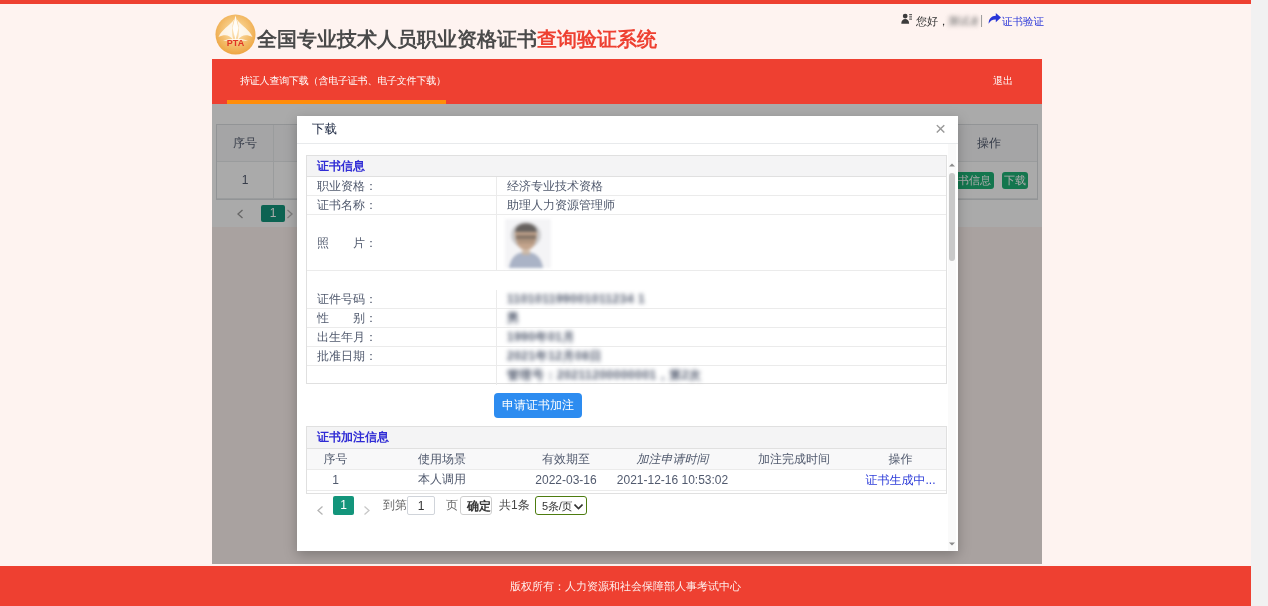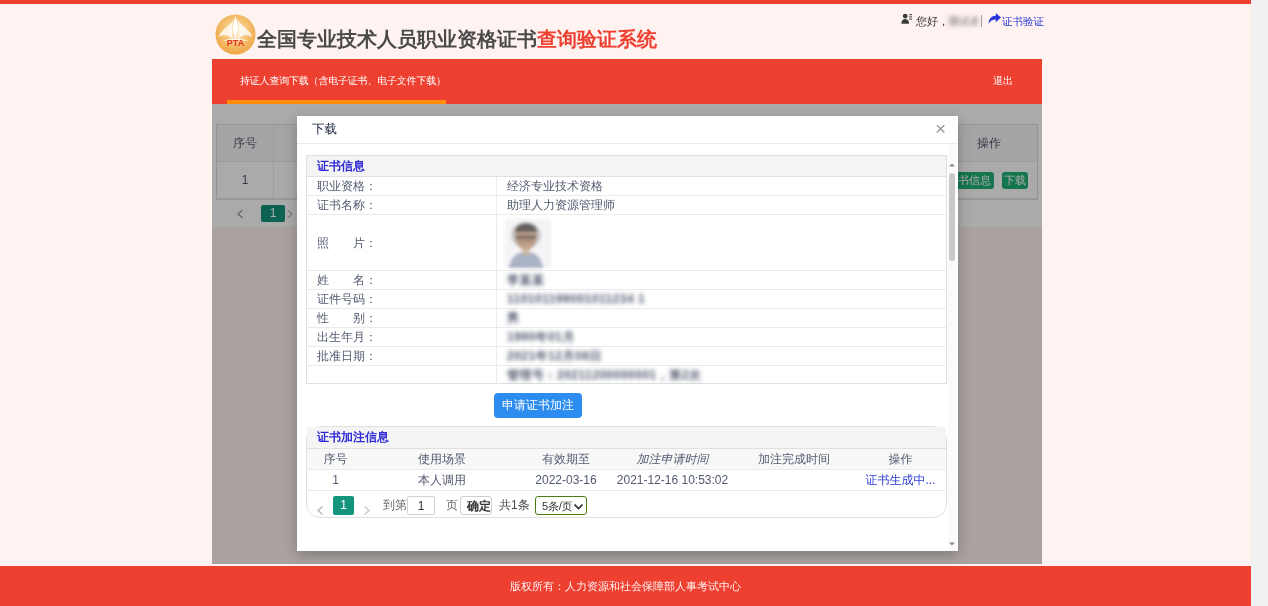--- a/index.html
+++ b/index.html
@@ -29,21 +29,21 @@
   .bpage { position:absolute; left:12px; top:101px; height:17px; font-size:12px; color:#666; }
   .pgbox { display:inline-block; width:24px; height:17px; border-radius:2px; background:#13957b; color:#fff; text-align:center; line-height:17px; font-size:12px; vertical-align:top; margin:0 6px; }
   .overlay { left:212px; top:104px; width:830px; height:460px; background:rgba(0,0,0,0.335); }
   
   .modal { left:297px; top:116px; width:661px; height:435px; background:#fff; box-shadow:0 4px 12px rgba(0,0,0,.25); }
   .mhead { position:absolute; left:0; top:0; width:100%; height:28px; border-bottom:1px solid #e8eaec; }
   .mtitle { position:absolute; left:15px; top:0; line-height:27px; font-size:12.5px; color:#17233d; }
   .mclose { position:absolute; right:12px; top:2px; font-size:19px; color:#999; font-weight:400; }
   .sec { position:absolute; left:9px; width:641px; border:1px solid #e0e0e0; }
   .sec1 { top:38.5px; height:229px; }
-  .sec2 { top:309.5px; height:92px;border-radius:14px; }
+  .sec2 { top:309.5px; height:68px; }
   .secbar { position:absolute; left:0; top:0; width:100%; height:21px; background:#f4f4f5; border-bottom:1px solid #e0e0e0; font-size:12px; font-weight:bold; color:#2f2bd5; line-height:20px; padding-left:10px; }
   .irow { position:absolute; left:0; width:100%; border-bottom:1px solid #ebebeb; }
   .irow .lab { position:absolute; left:10px; top:0; font-size:12px; color:#515a6e; }
   .irow .val { position:absolute; left:200px; top:0; font-size:12px; color:#515a6e; }
   .coldiv { position:absolute; left:189px; top:0; width:1px; height:100%; background:#ebebeb; }
   .blurv { color:#6e6e6e; font-weight:bold; filter:blur(2px); letter-spacing:0.5px; }
   .applybtn { position:absolute; left:197px; top:276.5px; width:88px; height:25px; background:#2d8cf0; border-radius:4px; color:#fff; font-size:12px; text-align:center; line-height:25px; }
   
   .t2head { position:absolute; left:0; top:21px; width:100%; height:21px; background:#f8f8f9; border-bottom:1px solid #ebebeb; }
   .t2row { position:absolute; left:0; top:42px; width:100%; height:21px; border-bottom:1px solid #ebebeb; }
@@ -153,25 +153,20 @@
           <rect width="46" height="49" fill="#f4f4f6"></rect>
           <ellipse cx="21" cy="16" rx="15" ry="13" fill="#c9c9cb"></ellipse>
           <ellipse cx="21" cy="12.5" rx="11" ry="8" fill="#66615e"></ellipse>
           <path d="M10 13 C10 24 14 31 21 31 C28 31 32 24 32 13 Z" fill="#c3a48c"></path>
           <rect x="11" y="16" width="20" height="4.5" fill="#5d564f" opacity=".6"></rect>
           <rect x="13" y="22" width="16" height="2" fill="#8a7362" opacity=".5"></rect>
           <path d="M4 49 C6 36 14 33 21 33 C28 33 36 36 38 49 Z" fill="#aab3c6"></path>
           <rect x="17" y="31" width="8" height="5" fill="#cdb59e" opacity=".8"></rect>
         </svg>
       </div>
-      <div class="irow" style="top:115px; height:19px;">
-        <span class="lab" style="line-height:19px;">姓  名：</span>
-        <span class="val blurv" style="line-height:19px;">李某某</span>
-        <span class="coldiv"></span>
-      </div>
       <div class="irow" style="top:134px; height:19px;">
         <span class="lab" style="line-height:19px;">证件号码：</span>
         <span class="val blurv" style="line-height:19px;">110101199001011234 1</span>
         <span class="coldiv"></span>
       </div>
       <div class="irow" style="top:172px; height:19px;">
         <span class="lab" style="line-height:19px;">出生年月：</span>
         <span class="val blurv" style="line-height:19px;">1990年01月</span>
         <span class="coldiv"></span>
       </div>
@@ -198,21 +193,21 @@
       <div class="t2head" style="top:22px;">
         <div class="t2c" style="left:0; width:57px;">序号</div>
         <div class="t2c" style="left:57px; width:156px;">使用场景</div>
         <div class="t2c" style="left:213px; width:92px;">有效期至</div>
         <div class="t2c" style="left:305px; width:121px;font-style:italic;">加注申请时间</div>
         <div class="t2c" style="left:426px; width:122px;">加注完成时间</div>
         <div class="t2c" style="left:548px; width:91px;">操作</div>
       </div>
       <div class="t2row" style="top:43px;">
         <div class="t2c" style="left:0; width:57px;">1</div>
-        <div class="t2c" style="left:57px; width:156px;">本人调用</div>
+        <div class="t2c" style="left:57px; width:156px;font-family:Liberation Mono, monospace;">本人调用</div>
         <div class="t2c" style="left:213px; width:92px;">2022-03-16</div>
         <div class="t2c" style="left:305px; width:121px;">2021-12-16 10:53:02</div>
         <div class="t2c" style="left:426px; width:122px;"></div>
         <div class="t2c" style="left:548px; width:91px; color:#2d3cd9;">证书生成中...</div>
       </div>
     </div>
 
     <div class="mpage">
       <svg class="mp" style="left:19px; top:5px;" width="8" height="10" viewBox="0 0 8 10">
         <path d="M6.5 1 L2 5 L6.5 9" stroke="#b5b5b5" stroke-width="1.3" fill="none"></path>

